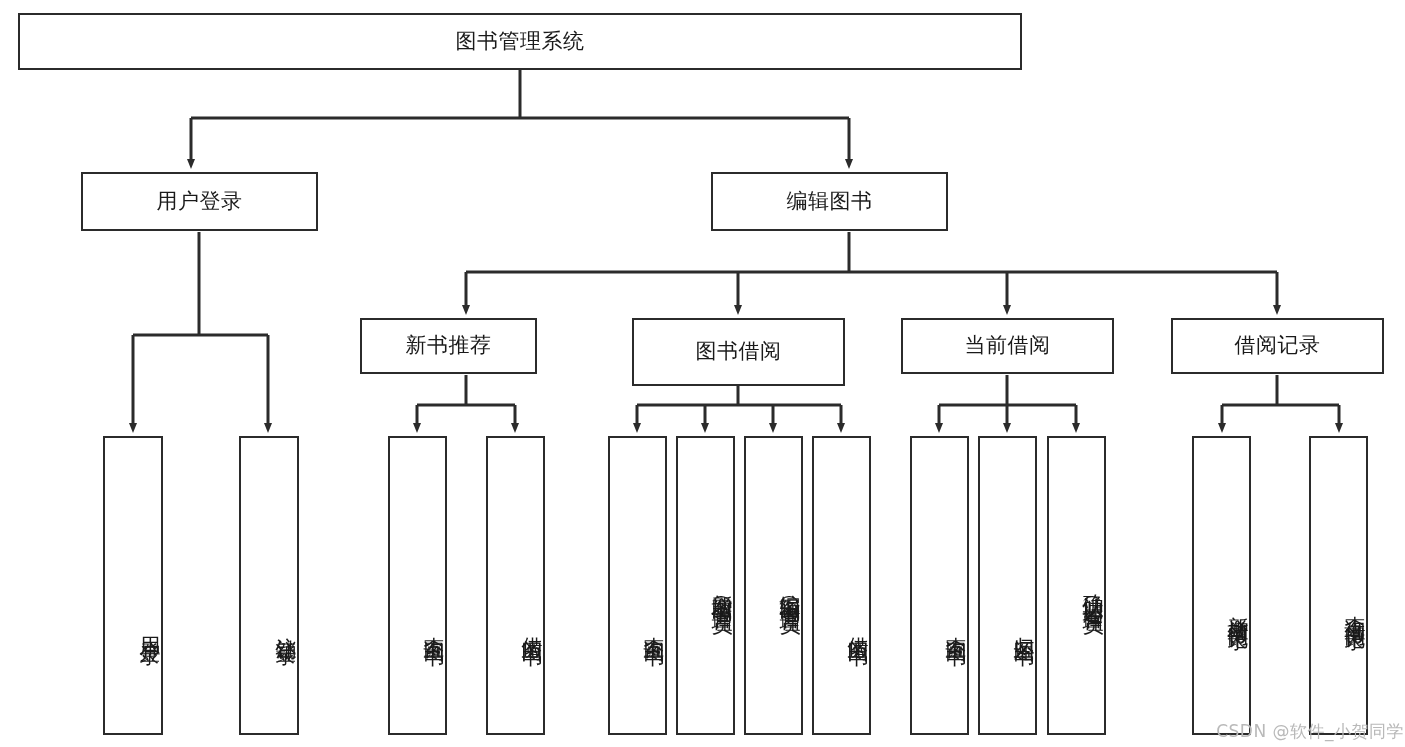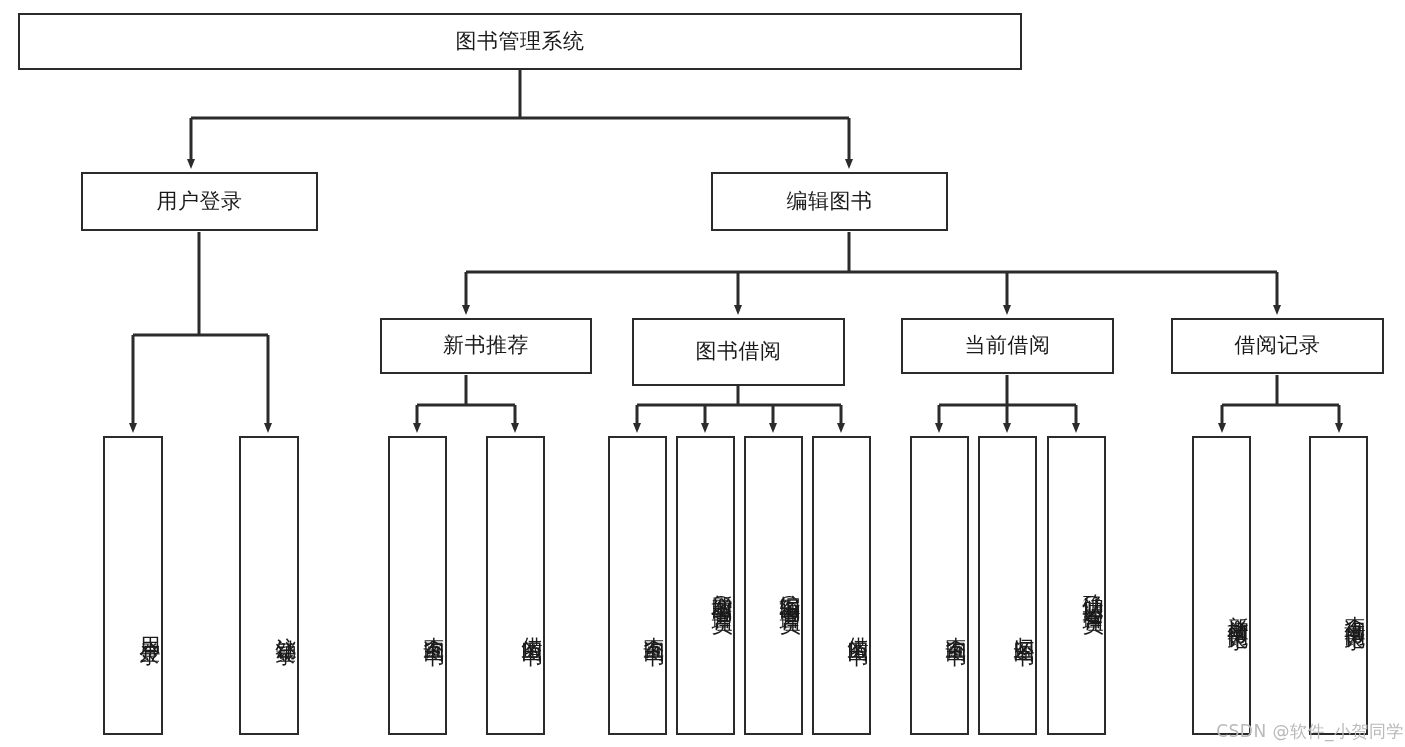--- a/index.html
+++ b/index.html
@@ -128,21 +128,21 @@
     <span>图书管理系统</span>
   </div>
 
   <div class="node node-h" style="left:81px; top:172px; width:237px; height:59px;">
     <span>用户登录</span>
   </div>
   <div class="node node-h" style="left:711px; top:172px; width:237px; height:59px;">
     <span>编辑图书</span>
   </div>
 
-  <div class="node node-h" style="left:380px; top:318px; width:212px; height:56px;">
+  <div class="node node-h" style="left:360px; top:318px; width:177px; height:56px;">
     <span>新书推荐</span>
   </div>
   <div class="node node-h" style="left:632px; top:318px; width:213px; height:68px;">
     <span>图书借阅</span>
   </div>
   <div class="node node-h" style="left:901px; top:318px; width:213px; height:56px;">
     <span>当前借阅</span>
   </div>
   <div class="node node-h" style="left:1171px; top:318px; width:213px; height:56px;">
     <span>借阅记录</span>

